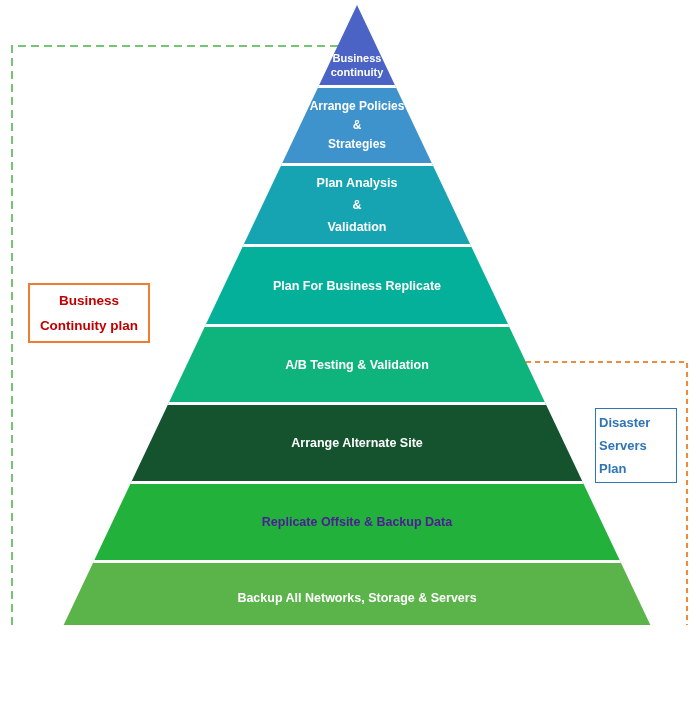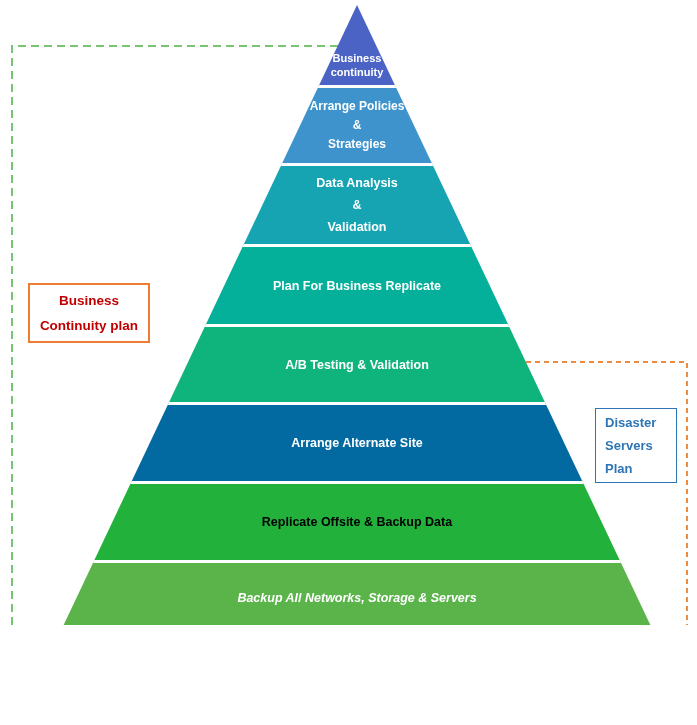--- a/index.html
+++ b/index.html
@@ -75,21 +75,21 @@
   }
   .drp-box {
     left: 595px;
     top: 408px;
     width: 82px;
     height: 75px;
     border: 1.5px solid;
     display: flex;
     flex-direction: column;
     justify-content: center;
-    padding-left: 9px;
+    padding-left: 3px;
     font-size: 13px;
     line-height: 23px;
     text-align: left;
   }
 </style>
 </head>
 <body>
 
 <div class="stage">
 
@@ -102,37 +102,37 @@
       <div class="band lv0" style="height: 80px; background: rgb(74, 99, 197); color: rgb(255, 255, 255);">
         <div>Business</div>
         <div>continuity</div>
       </div>
       <div class="band lv1" style="height: 78px; background: rgb(62, 147, 204); color: rgb(255, 255, 255);">
         <div>Arrange Policies</div>
         <div>&amp;</div>
         <div>Strategies</div>
       </div>
       <div class="band lv2" style="height: 81px; background: rgb(22, 164, 178); color: rgb(255, 255, 255);">
-        <div>Data Analysis</div>
+        <div>Plan Analysis</div>
         <div>&amp;</div>
         <div>Validation</div>
       </div>
       <div class="band lv3" style="height: 80px; background: rgb(5, 176, 155); color: rgb(255, 255, 255);">
         <div>Plan For Business Replicate</div>
       </div>
       <div class="band lv4" style="height: 78px; background: rgb(15, 179, 124); color: rgb(255, 255, 255);">
         <div>A/B Testing &amp; Validation</div>
       </div>
-      <div class="band lv6" style="height: 79px; background: #0369a1; color: rgb(255, 255, 255);">
+      <div class="band lv6" style="height: 79px; background: #14532d; color: rgb(255, 255, 255);">
         <div>Arrange Alternate Site</div>
       </div>
-      <div class="band lv7" style="height: 79px; background: rgb(34, 178, 60); color: #000000;">
+      <div class="band lv7" style="height: 79px; background: rgb(34, 178, 60); color: #4c1d95;">
         <div>Replicate Offsite &amp; Backup Data</div>
       </div>
-      <div class="band lv8" style="height: 73px; background: rgb(91, 180, 73); color: rgb(255, 255, 255); font-style: italic;">
+      <div class="band lv8" style="height: 73px; background: rgb(91, 180, 73); color: rgb(255, 255, 255);">
         <div>Backup All Networks, Storage &amp; Servers</div>
       </div>
     </div>
 
   <div class="label-box bcp-box" style="color: rgb(192, 0, 0); border-color: rgb(237, 125, 49);">
     <div>Business</div>
     <div>Continuity plan</div>
   </div>
 
   <div class="label-box drp-box" style="color: rgb(46, 117, 182); border-color: rgb(46, 117, 182);">

